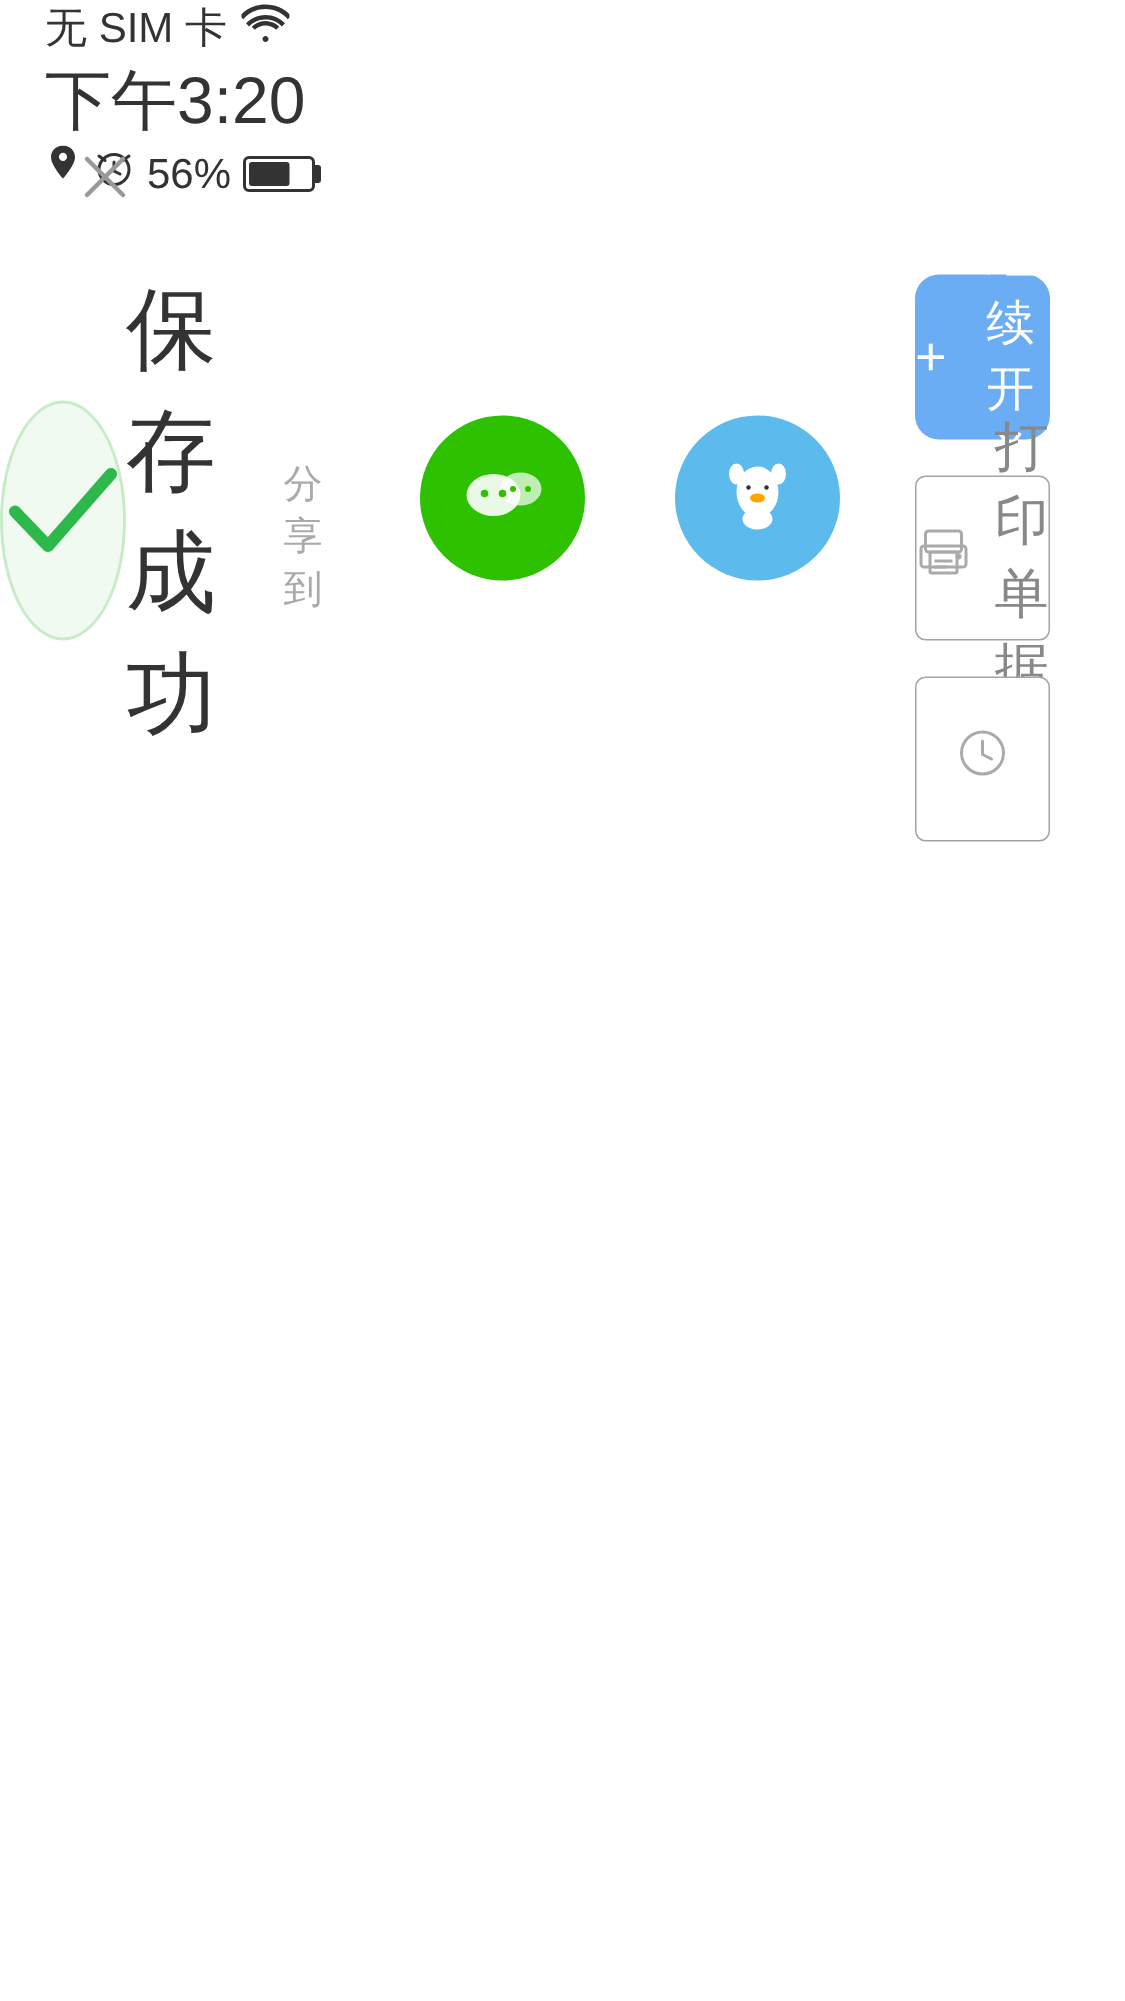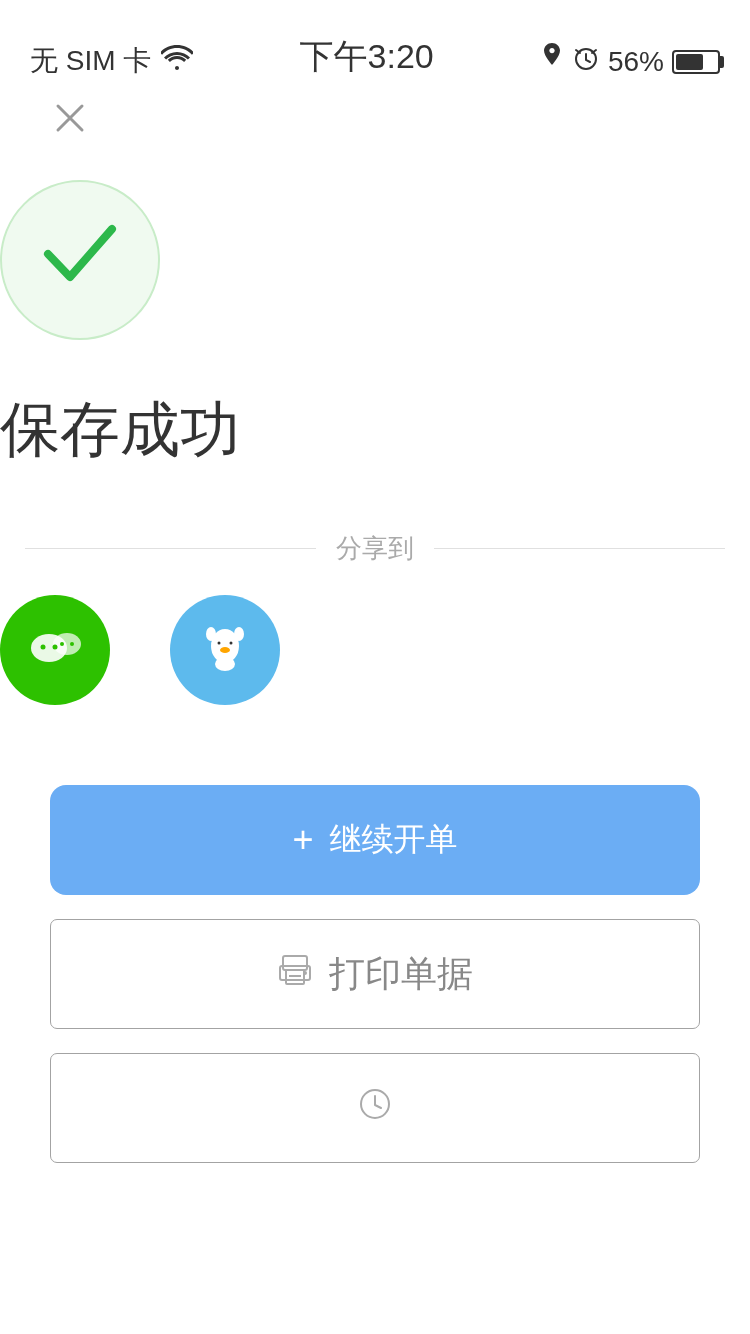--- a/index.html
+++ b/index.html
@@ -16,36 +16,37 @@
       font-family: -apple-system, 'PingFang SC', 'Helvetica Neue', sans-serif;
       overflow: hidden;
       position: relative;
     }
 
     
     .status-bar {
       width: 100%;
       height: 80px;
       display: flex;
-      align-items: flex-end;
+      align-items: flex-start;
       justify-content: space-between;
       padding: 0 30px;
       background: #ffffff;
+      flex-direction: column;
     }
 
     .status-left {
       display: flex;
       align-items: center;
       gap: 10px;
       font-size: 28px;
       color: #333;
     }
 
     .status-center {
-      font-size: 34px;
+      font-size: 44px;
       font-weight: 500;
       color: #333;
     }
 
     .status-right {
       display: flex;
       align-items: center;
       gap: 8px;
       font-size: 28px;
       color: #333;
@@ -105,22 +106,22 @@
     }
 
     .close-btn svg {
       width: 40px;
       height: 40px;
     }
 
     
     .main-content {
       display: flex;
-      flex-direction: column;
-      align-items: flex-start;
+      flex-direction: row;
+      align-items: center;
       padding-top: 100px;
     }
 
     
     .success-circle {
       width: 160px;
       height: 160px;
       border-radius: 50%;
       background: #f0faf0;
       border: 2px solid #c8ecc8;

